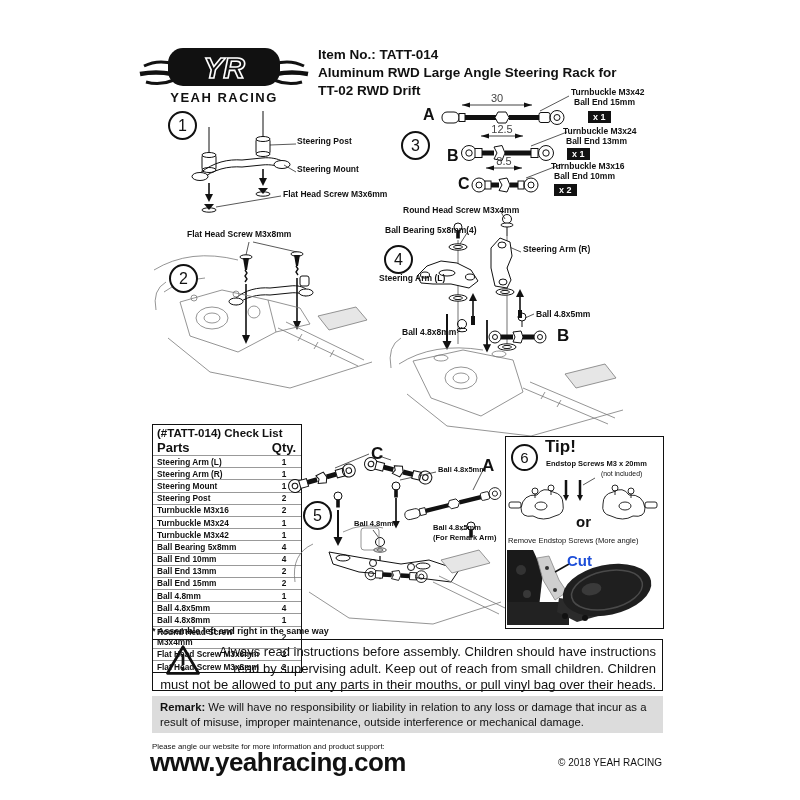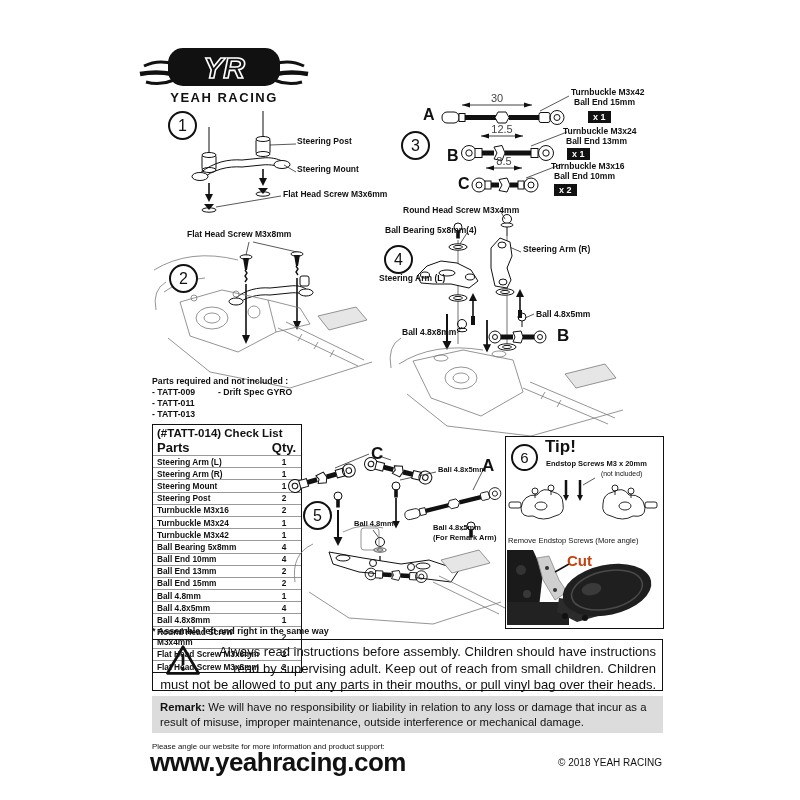--- a/index.html
+++ b/index.html
@@ -33,21 +33,21 @@
   #warning .wtext{font-size:13px;line-height:1.28;text-align:right;}
   #warning .tri{float:left;width:40px;height:32px;margin:0 8px 0 4px;}
   #remark{position:absolute;left:152px;top:696px;width:495px;background:#dcdcdc;padding:4px 8px;font-size:11.3px;line-height:1.3;}
   #footer-support{position:absolute;left:152px;top:742px;font-size:7.8px;}
   #footer-url{position:absolute;left:150px;top:747px;font-size:26px;font-weight:700;letter-spacing:-0.5px;}
   #footer-copy{position:absolute;left:522px;top:757px;width:140px;text-align:right;font-size:10px;}
   #step6-box{position:absolute;left:505px;top:436px;width:157px;height:191px;border:1.5px solid #111;}
   #step6-tip{position:absolute;left:545px;top:437px;font-size:17px;font-weight:700;}
   #step6-or{position:absolute;left:505px;top:513px;width:157px;text-align:center;font-size:15px;font-weight:700;}
   #photo{position:absolute;left:507px;top:550px;width:153px;height:75px;overflow:hidden;background:#fff;}
-  #cut-label{position:absolute;left:60px;top:2px;font-size:15px;font-weight:700;color:#c2410c;}
+  #cut-label{position:absolute;left:60px;top:2px;font-size:15px;font-weight:700;color:#1d4ed8;}
 </style>
 </head>
 <body>
 
 <div id="page">
 
   <svg width="0" height="0" style="position:absolute" aria-hidden="true">
     <defs>
       <g id="tb-small" stroke="#111" fill="none" stroke-width="1">
         <circle cx="0" cy="0" r="6.5"></circle>
@@ -90,20 +90,25 @@
     <path d="M2,30 Q18,27 34,30" stroke="#111" stroke-width="4.5" fill="none"></path>
     <path d="M8,38 Q22,42 36,36" stroke="#111" stroke-width="3" fill="none"></path>
     <path d="M136,20 Q152,15 166,22" stroke="#111" stroke-width="3" fill="none"></path>
     <path d="M138,30 Q154,27 170,30" stroke="#111" stroke-width="4.5" fill="none"></path>
     <path d="M136,36 Q150,42 164,38" stroke="#111" stroke-width="3" fill="none"></path>
     <rect x="30" y="4" width="112" height="38" rx="15" fill="#111"></rect>
     <text x="86" y="34" text-anchor="middle" font-size="30" font-weight="bold" font-style="italic" fill="#111" stroke="#fff" stroke-width="1.6" font-family="Liberation Sans, sans-serif">YR</text>
     <text x="86" y="58" text-anchor="middle" font-size="13" font-weight="bold" letter-spacing="1.5" fill="#111" font-family="Liberation Sans, sans-serif">YEAH RACING</text>
   </svg>
 
+  <div class="title">
+    <div>Item No.: TATT-014</div>
+    <div>Aluminum RWD Large Angle Steering Rack for</div>
+    <div>TT-02 RWD Drift</div>
+  </div>
 
   <div class="step-circle" style="left:168px;top:111px">1</div>
   <svg class="art" style="left:192px;top:103px" width="105" height="110" viewBox="0 0 105 110" stroke="#111" fill="none" stroke-width="1">
     <line x1="17" y1="24" x2="17" y2="52"></line>
     <line x1="71" y1="8" x2="71" y2="36"></line>
     <rect x="10" y="52" width="14" height="15" rx="2" fill="#fff"></rect>
     <ellipse cx="17" cy="52" rx="7" ry="2.5" fill="#fff"></ellipse>
       <ellipse cx="17" cy="67" rx="7" ry="2.5" fill="#fff"></ellipse>
     <rect x="64" y="36" width="14" height="15" rx="2" fill="#fff"></rect>
     <ellipse cx="71" cy="36" rx="7" ry="2.5" fill="#fff"></ellipse>
@@ -224,30 +229,20 @@
     <line class="thin" x1="136" y1="82" x2="214" y2="120"></line>
     <line class="thin" x1="152" y1="94" x2="148" y2="101"></line>
     <line class="thin" x1="168" y1="102" x2="164" y2="109"></line>
     <line class="thin" x1="184" y1="110" x2="180" y2="117"></line>
     <polygon class="pad" points="168,76 206,67 217,80 179,90"></polygon>
     <path class="thin" d="M18,98 L60,132 L140,148 L222,122"></path>
     <circle class="thin" cx="44" cy="58" r="3"></circle>
       <circle class="thin" cx="86" cy="54" r="3"></circle>
   </svg>
 
-  <div id="parts-required">
-    <div>Parts required and not included :</div>
-    <div>
-      <span>- TATT-009</span>
-      <span style="display:inline-block;width:18px"></span>
-      <span>- Drift Spec GYRO</span>
-    </div>
-    <div>- TATT-011</div>
-    <div>- TATT-013</div>
-  </div>
 
   <div id="check-list">
     <div class="cl-title">(#TATT-014) Check List</div>
     <table>
       <thead>
         <tr>
           <th>Parts</th>
           <th class="q">Qty.</th>
         </tr>
       </thead>
@@ -451,20 +446,21 @@
     <g transform="translate(148,0) scale(-1,1)">
       <path d="M12,30 Q14,16 28,17 Q34,8 44,14 Q54,16 54,26 Q56,36 46,38 Q34,44 24,38 Q12,40 12,30 Z"></path>
       <circle cx="26" cy="13" r="3"></circle>
         <line x1="26" y1="16" x2="26" y2="20"></line>
       <circle cx="42" cy="10" r="3"></circle>
         <line x1="42" y1="13" x2="42" y2="17"></line>
       <rect x="0" y="24" width="12" height="6" rx="2"></rect>
       <ellipse cx="32" cy="28" rx="6" ry="4"></ellipse>
     </g>
   </svg>
+  <div id="step6-or">or</div>
   <div class="lbl2" style="left:508px;top:537px;font-weight:400;font-size:7.6px">Remove Endstop Screws (More angle)</div>
   <div id="photo">
     <svg width="153" height="75" viewBox="0 0 153 75" style="position:absolute;left:0;top:0">
       <polygon points="0,0 26,0 36,22 30,75 0,75" fill="#1a1a1a"></polygon>
       <rect x="0" y="52" width="62" height="23" fill="#222"></rect>
       <circle cx="14" cy="20" r="5" fill="#333"></circle>
         <circle cx="20" cy="44" r="4" fill="#383838"></circle>
       <polygon points="30,8 42,6 52,30 60,42 48,50 36,30" fill="#cfcfcf" stroke="#888" stroke-width="0.8"></polygon>
       <circle cx="40" cy="18" r="2" fill="#333"></circle>
         <circle cx="48" cy="40" r="2" fill="#333"></circle>

